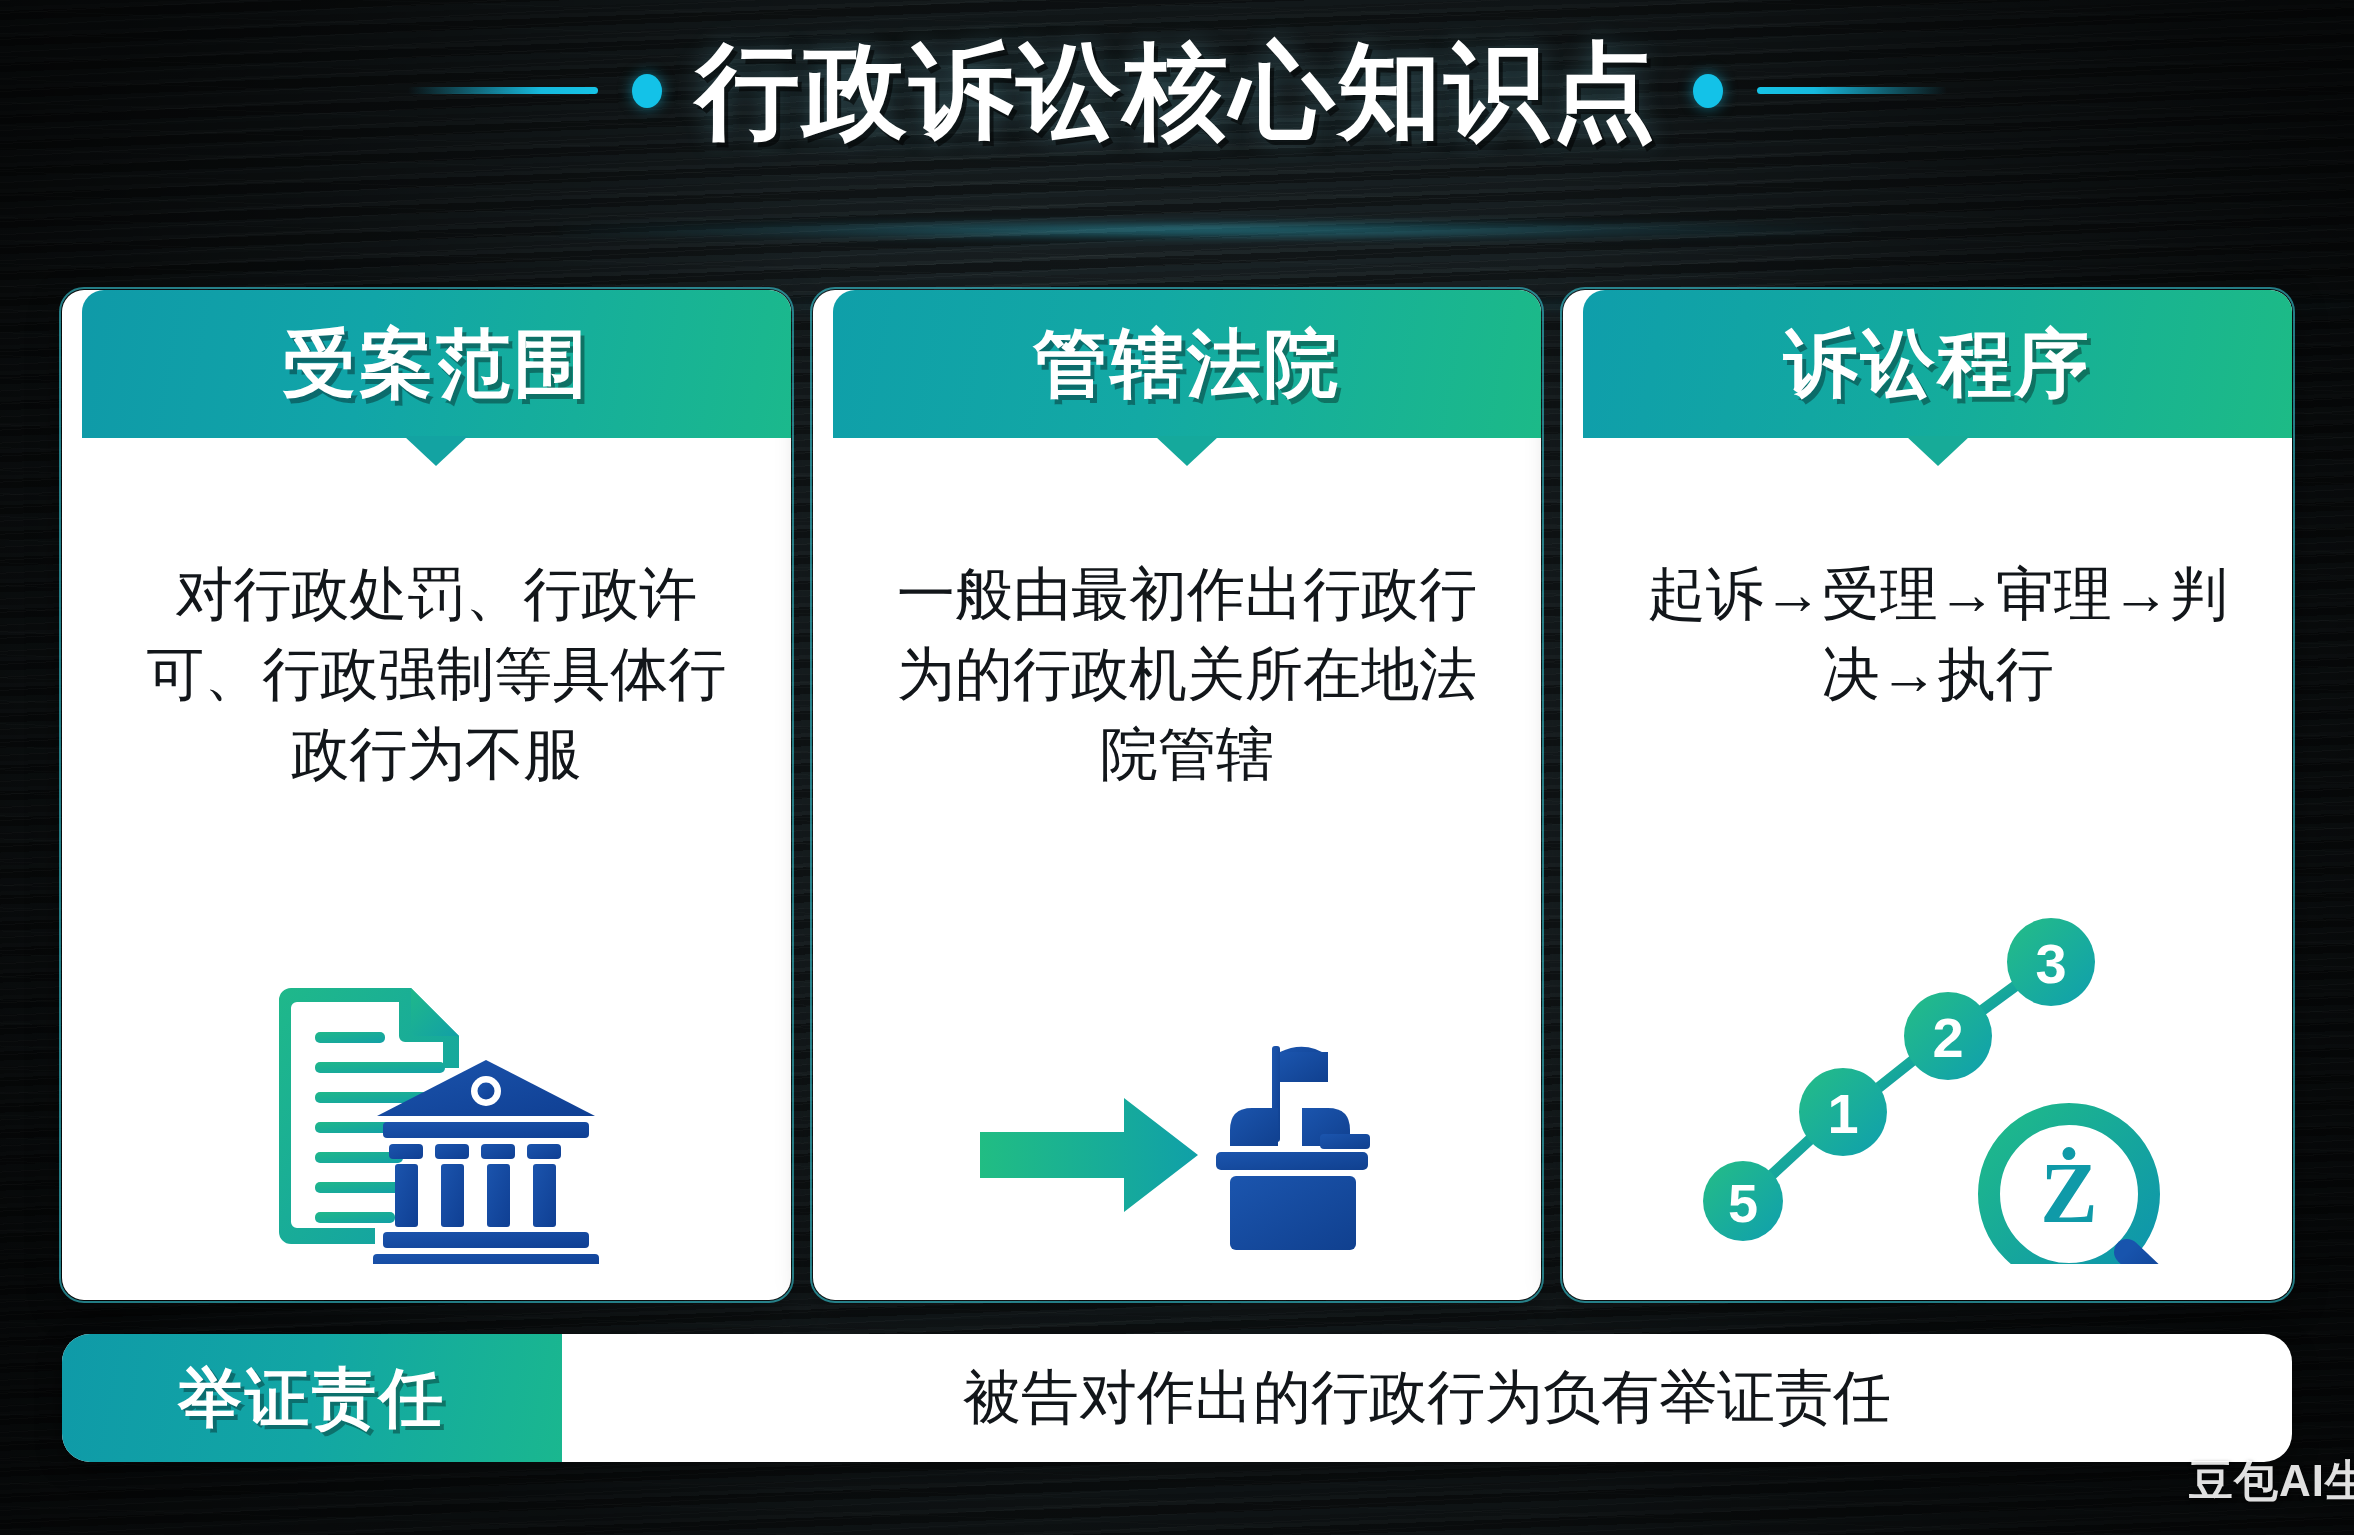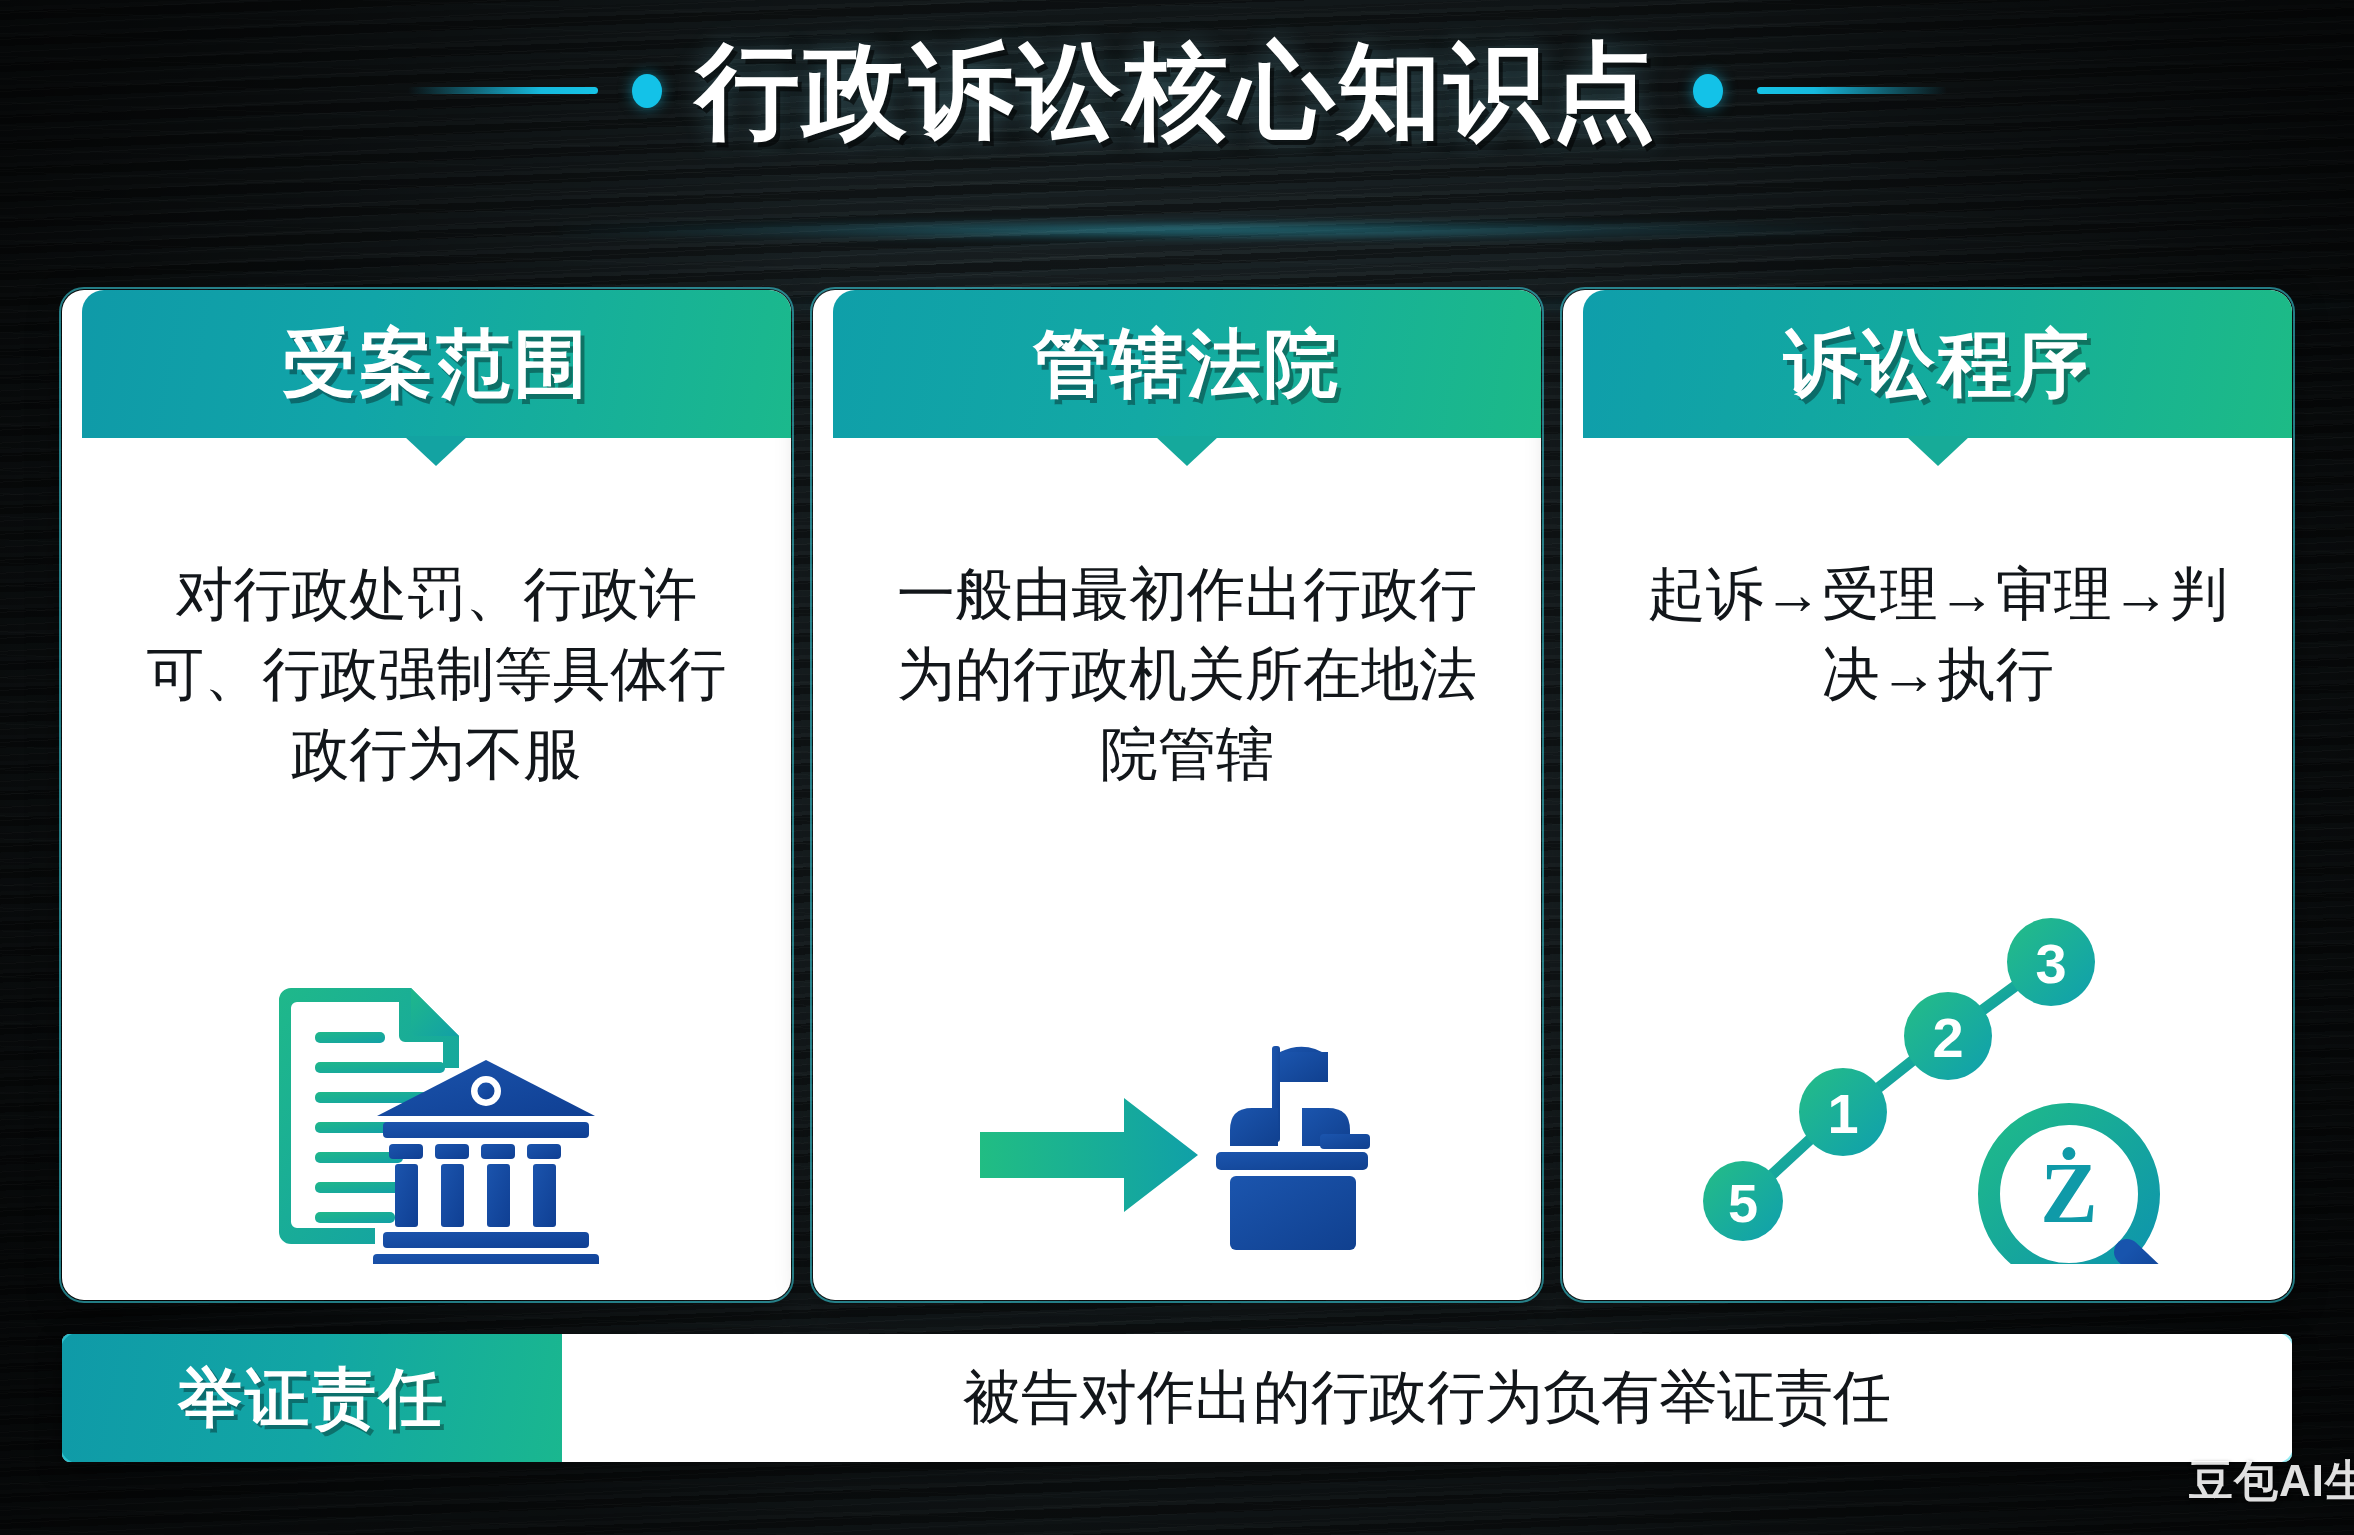--- a/index.html
+++ b/index.html
@@ -177,21 +177,21 @@
     display: flex;
     justify-content: center;
     align-items: flex-end;
   }
 
   
   #footer-bar {
     position: absolute;
     left: 62px; top: 1334px;
     width: 2230px; height: 128px;
-    border-radius: 8px;
+    border-radius: 28px;
     background: #ffffff;
     box-shadow: 0 8px 26px rgba(0,0,0,0.45);
     display: flex;
     align-items: stretch;
     overflow: hidden;
     z-index: 4;
   }
   #footer-bar .glowframe {
     position: absolute; inset: -3px;
     border-radius: 19px;

